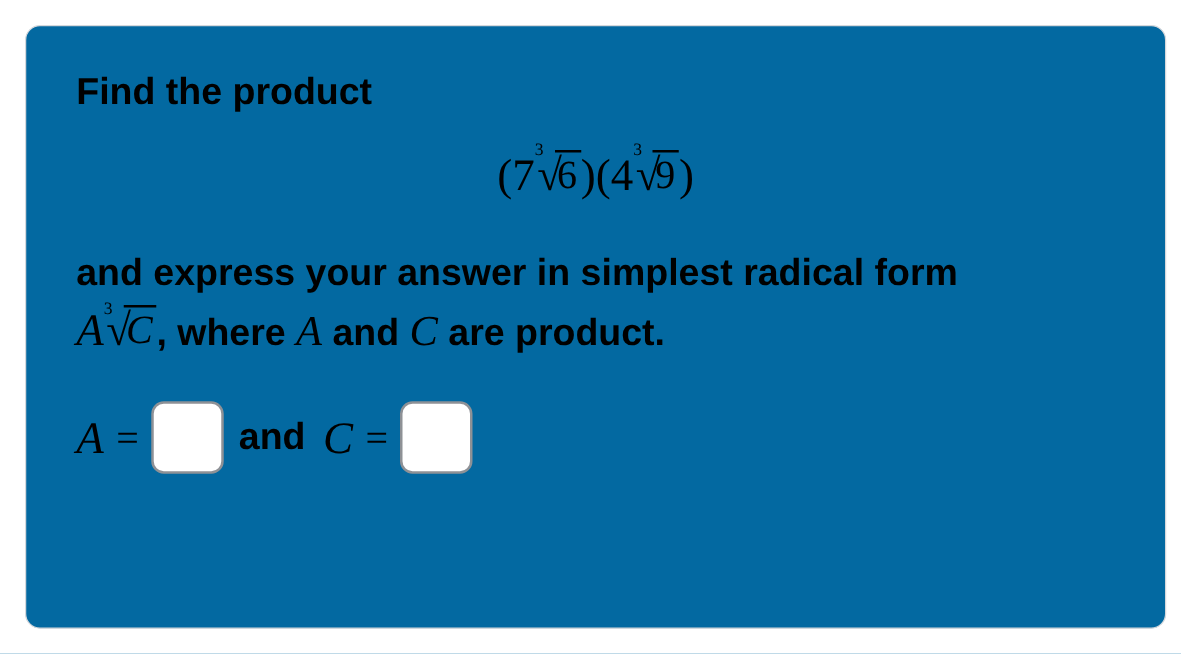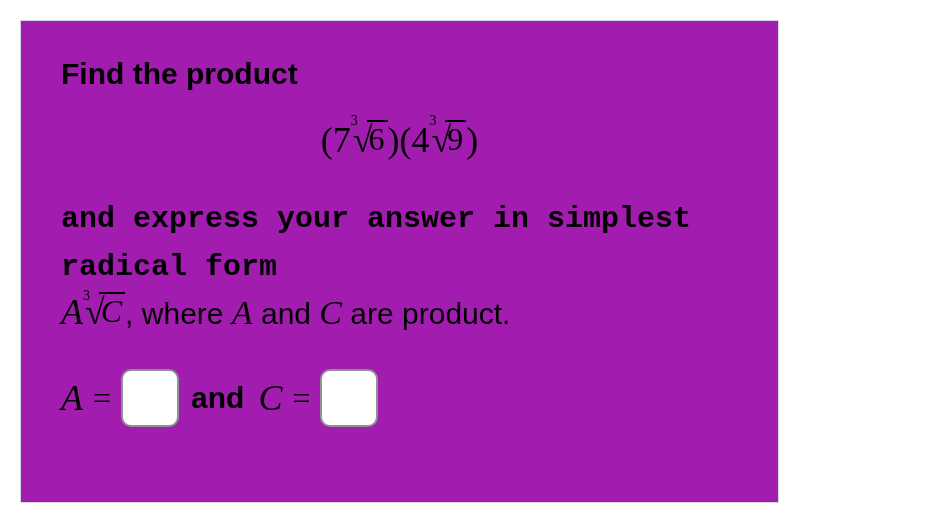--- a/index.html
+++ b/index.html
@@ -6,62 +6,61 @@
   body {
     margin: 0;
     padding: 20px;
     background: #ffffff;
     font-family: Arial, Helvetica, sans-serif;
     width: 945px;
     height: 523px;
   }
   .card {
     border: 1px solid #d5d8dc;
-    border-radius: 0;
+    border-radius: 12px;
     padding: 36px 40px 40px 40px;
-    width: 759px;
+    width: 913px;
     height: 483px;
-    background: #a21caf;
+    background: #0369a1;
   }
   .heading {
     font-weight: 700;
     font-size: 30px;
     color: #000;
     margin: 0 0 28px 0;
   }
   .math-expr {
     text-align: center;
     font-family: "Times New Roman", Times, serif;
     font-size: 36px;
     margin: 22px 0 34px 0;
   }
   .body-line {
     font-size: 30px;
     color: #000;
     margin: 0;
     line-height: 1.6;
-    font-family: Liberation Mono, monospace;
   }
   .body-line.bold { font-weight: 700; }
   .mix-line {
     margin: 0 0 36px 0;
     font-size: 30px;
   }
   .mix-line .mathit {
     font-family: "Times New Roman", Times, serif;
     font-style: italic;
     font-size: 34px;
   }
   .mix-line .radform {
     font-family: "Times New Roman", Times, serif;
     font-style: italic;
     font-size: 36px;
   }
   .mix-line .txt {
-    font-weight: 400;
+    font-weight: 700;
   }
   .answer-row {
     display: flex;
     align-items: center;
     gap: 10px;
     font-size: 32px;
     font-family: "Times New Roman", Times, serif;
   }
   .answer-row .var {
     font-style: italic;

